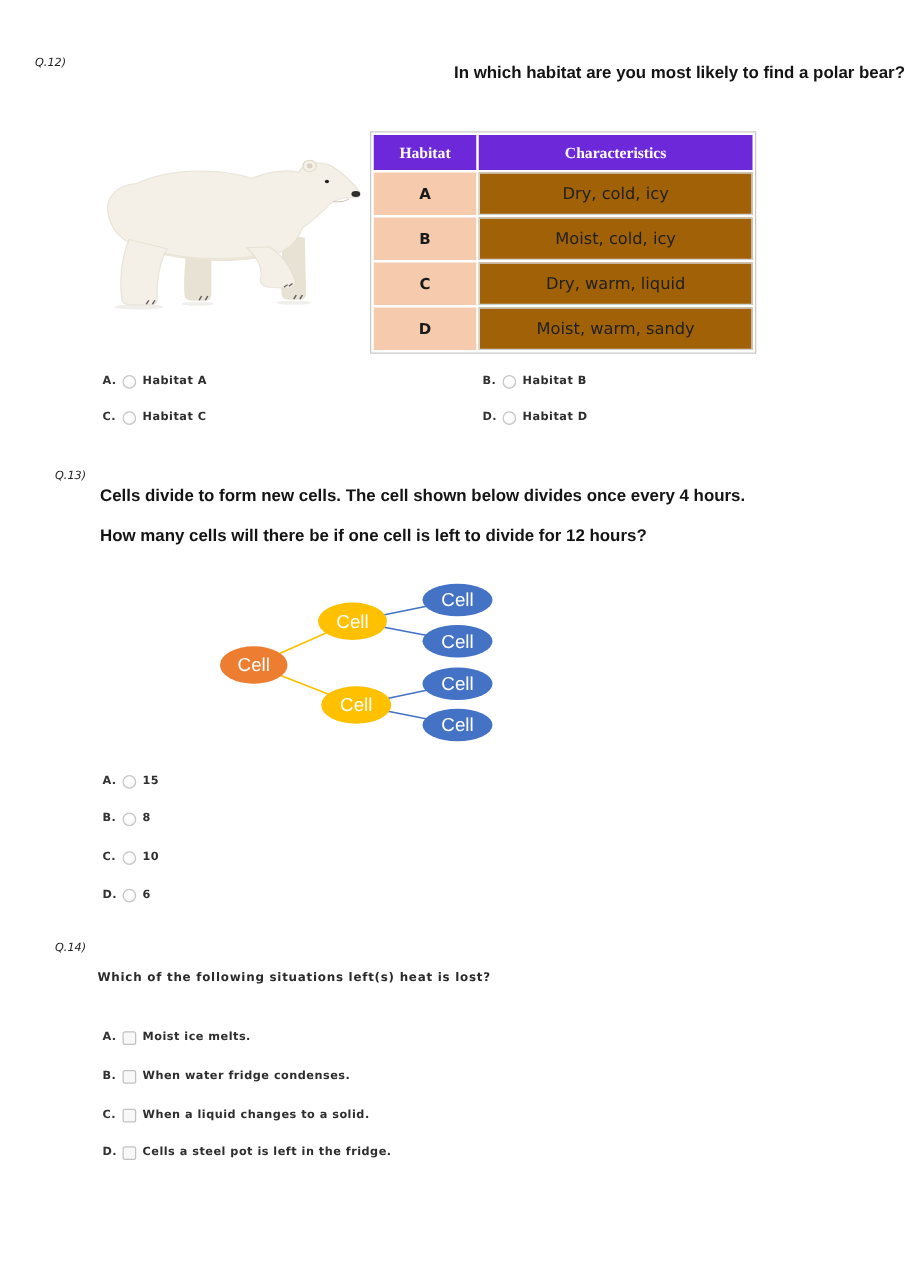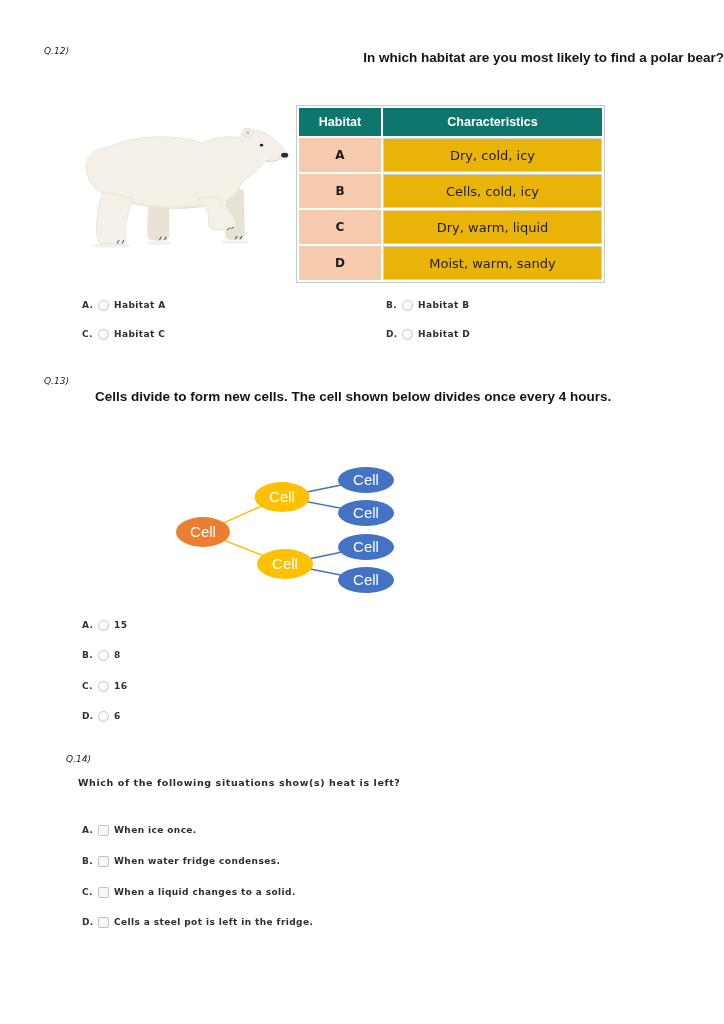--- a/index.html
+++ b/index.html
@@ -7,26 +7,26 @@
         font-family:"DejaVu Sans",sans-serif;}
   .abs{position:absolute;}
 
   .qnum{font-family:"DejaVu Sans",sans-serif;font-style:italic;font-size:9px;color:#222;}
   .qtitle{font-family:"Liberation Sans",sans-serif;font-weight:700;font-size:13.5px;color:#141414;}
   .center-title{left:0;width:724px;text-align:right;}
 
   
   table.habitat{border-collapse:separate;border-spacing:2px;background:#fff;
                 border:1px solid #c9c9c9;}
-  table.habitat th{background:#0f766e;color:#fff;font-family:Liberation Sans, sans-serif;
+  table.habitat th{background:#6d28d9;color:#fff;font-family:Liberation Serif, serif;
                    font-weight:700;font-size:12.5px;height:28px;padding:0 10px;}
   table.habitat td{height:30px;text-align:center;vertical-align:middle;
                    font-family:"DejaVu Sans",sans-serif;}
   table.habitat td.key{background:#f6cbad;width:80px;font-weight:700;font-size:12px;color:#1a1a1a;}
-  table.habitat td.val{background:#eab308;border:1px solid #d2d2d2;width:215px;
+  table.habitat td.val{background:#a16207;border:1px solid #d2d2d2;width:215px;
                        font-size:13px;color:#1f1f1f;}
 
   
   .opt{position:absolute;display:flex;align-items:center;height:12px;}
   .letter{font-weight:700;font-size:9px;letter-spacing:.3px;color:#333;width:12px;margin-right:4px;}
   .radio{width:9px;height:9px;border:1px solid #c6c6c6;border-radius:50%;
          background:radial-gradient(circle at 35% 30%,#ffffff 40%,#ececec);margin-right:5px;flex:none;}
   .checkbox{width:9px;height:9px;border:1px solid #c2c2c2;border-radius:2px;
             background:#f8f8f8;margin-right:5px;flex:none;}
   .olabel{font-weight:700;font-size:9px;letter-spacing:.4px;color:#2e2e2e;white-space:nowrap;}
@@ -34,21 +34,21 @@
   .q14title{font-weight:700;font-size:9.5px;letter-spacing:.6px;color:#2b2b2b;
             font-family:"DejaVu Sans",sans-serif;}
 
   svg text.cellLabel{font-family:"Liberation Sans",sans-serif;font-size:15px;}
 </style>
 </head>
 <body>
 
 <div id="page">
 
-  <div class="abs qnum" style="left:44px;top:46px;">Q.12)</div>
+  <div class="abs qnum" style="left:28px;top:46px;">Q.12)</div>
 
   <div class="abs qtitle center-title" style="top:50px;">In which habitat are you most likely to find a polar bear?</div>
 
   <div class="abs" style="left:62px;top:122px;">
     <svg width="232" height="126" viewBox="0 0 236 152" preserveAspectRatio="none">
 
       <ellipse cx="50" cy="149" rx="20" ry="2.5" fill="#f0eeea"></ellipse>
       <ellipse cx="98" cy="146" rx="13" ry="2" fill="#f1efec"></ellipse>
       <ellipse cx="176" cy="145" rx="14" ry="2" fill="#f1efec"></ellipse>
 
@@ -96,21 +96,21 @@
         <th>Characteristics</th>
       </tr>
     </thead>
     <tbody>
       <tr>
         <td class="key">A</td>
         <td class="val">Dry, cold, icy</td>
       </tr>
       <tr>
         <td class="key">B</td>
-        <td class="val">Cells, cold, icy</td>
+        <td class="val">Moist, cold, icy</td>
       </tr>
       <tr>
         <td class="key">C</td>
         <td class="val">Dry, warm, liquid</td>
       </tr>
       <tr>
         <td class="key">D</td>
         <td class="val">Moist, warm, sandy</td>
       </tr>
     </tbody>
@@ -131,21 +131,22 @@
     <span class="radio"></span>
     <span class="olabel">Habitat C</span>
   </div>
   <div class="opt" style="left:386px;top:328px;">
     <span class="letter">D.</span>
     <span class="radio"></span>
     <span class="olabel">Habitat D</span>
   </div>
 
   <div class="abs qnum" style="left:44px;top:376px;text-align:right;">Q.13)</div>
-  <div class="abs qtitle" style="left:80px;top:389px;margin-left:15px;">Cells divide to form new cells. The cell shown below divides once every 4 hours.</div>
+  <div class="abs qtitle" style="left:80px;top:389px;">Cells divide to form new cells. The cell shown below divides once every 4 hours.</div>
+  <div class="abs qtitle" style="left:80px;top:421px;">How many cells will there be if one cell is left to divide for 12 hours?</div>
 
   <div class="abs" style="left:168px;top:458px;">
     <svg width="235" height="140" viewBox="0 0 235 140">
       <g stroke-width="1.4">
         <line x1="35" y1="74" x2="114" y2="39" stroke="#ffc000"></line>
         <line x1="35" y1="74" x2="117" y2="106" stroke="#ffc000"></line>
         <line x1="114" y1="39" x2="198" y2="22" stroke="#4472c4"></line>
         <line x1="114" y1="39" x2="198" y2="55" stroke="#4472c4"></line>
         <line x1="117" y1="106" x2="198" y2="89" stroke="#4472c4"></line>
         <line x1="117" y1="106" x2="198" y2="122" stroke="#4472c4"></line>
@@ -175,35 +176,35 @@
     <span class="olabel">15</span>
   </div>
   <div class="opt" style="left:82px;top:649px;">
     <span class="letter">B.</span>
     <span class="radio"></span>
     <span class="olabel">8</span>
   </div>
   <div class="opt" style="left:82px;top:680px;">
     <span class="letter">C.</span>
     <span class="radio"></span>
-    <span class="olabel">16</span>
+    <span class="olabel">10</span>
   </div>
   <div class="opt" style="left:82px;top:710px;">
     <span class="letter">D.</span>
     <span class="radio"></span>
     <span class="olabel">6</span>
   </div>
 
-  <div class="abs qnum" style="left:44px;top:754px;margin-left:22px;">Q.14)</div>
-  <div class="abs q14title" style="left:78px;top:777px;">Which of the following situations show(s) heat is left?</div>
+  <div class="abs qnum" style="left:44px;top:754px;">Q.14)</div>
+  <div class="abs q14title" style="left:78px;top:777px;">Which of the following situations left(s) heat is lost?</div>
 
   <div class="opt" style="left:82px;top:824px;">
     <span class="letter">A.</span>
     <span class="checkbox"></span>
-    <span class="olabel">When ice once.</span>
+    <span class="olabel">Moist ice melts.</span>
   </div>
   <div class="opt" style="left:82px;top:855px;">
     <span class="letter">B.</span>
     <span class="checkbox"></span>
     <span class="olabel">When water fridge condenses.</span>
   </div>
   <div class="opt" style="left:82px;top:886px;">
     <span class="letter">C.</span>
     <span class="checkbox"></span>
     <span class="olabel">When a liquid changes to a solid.</span>

